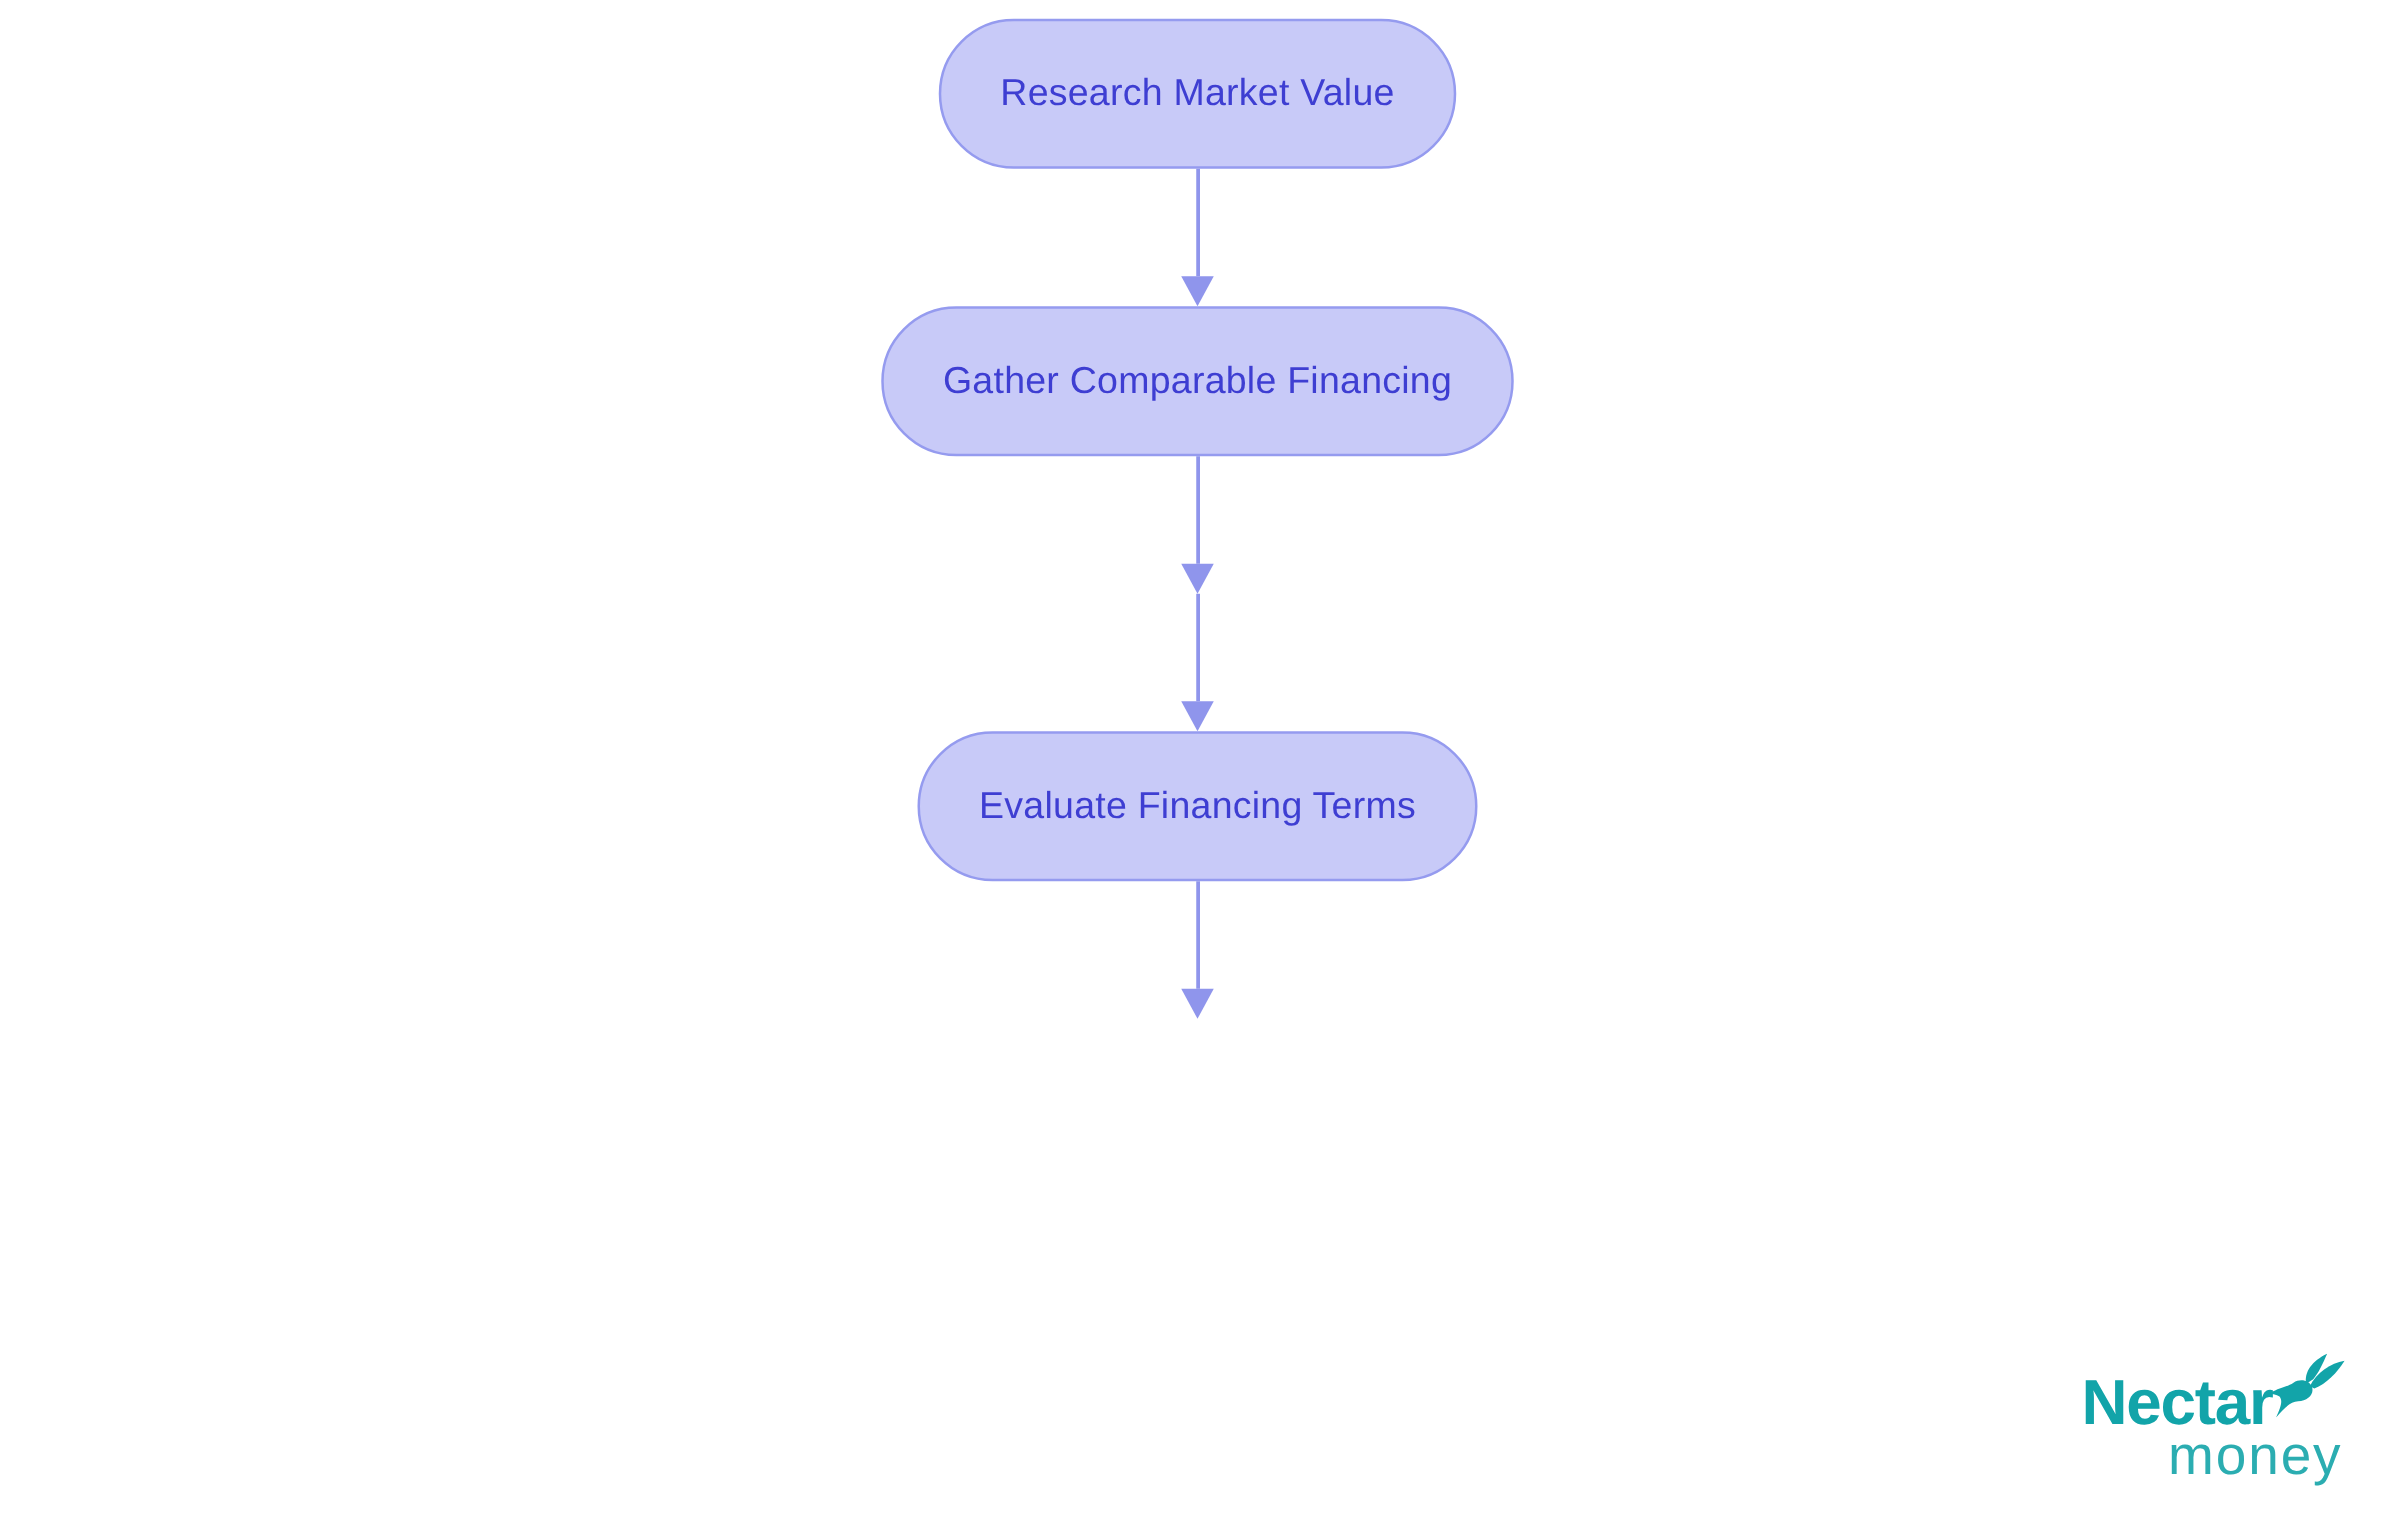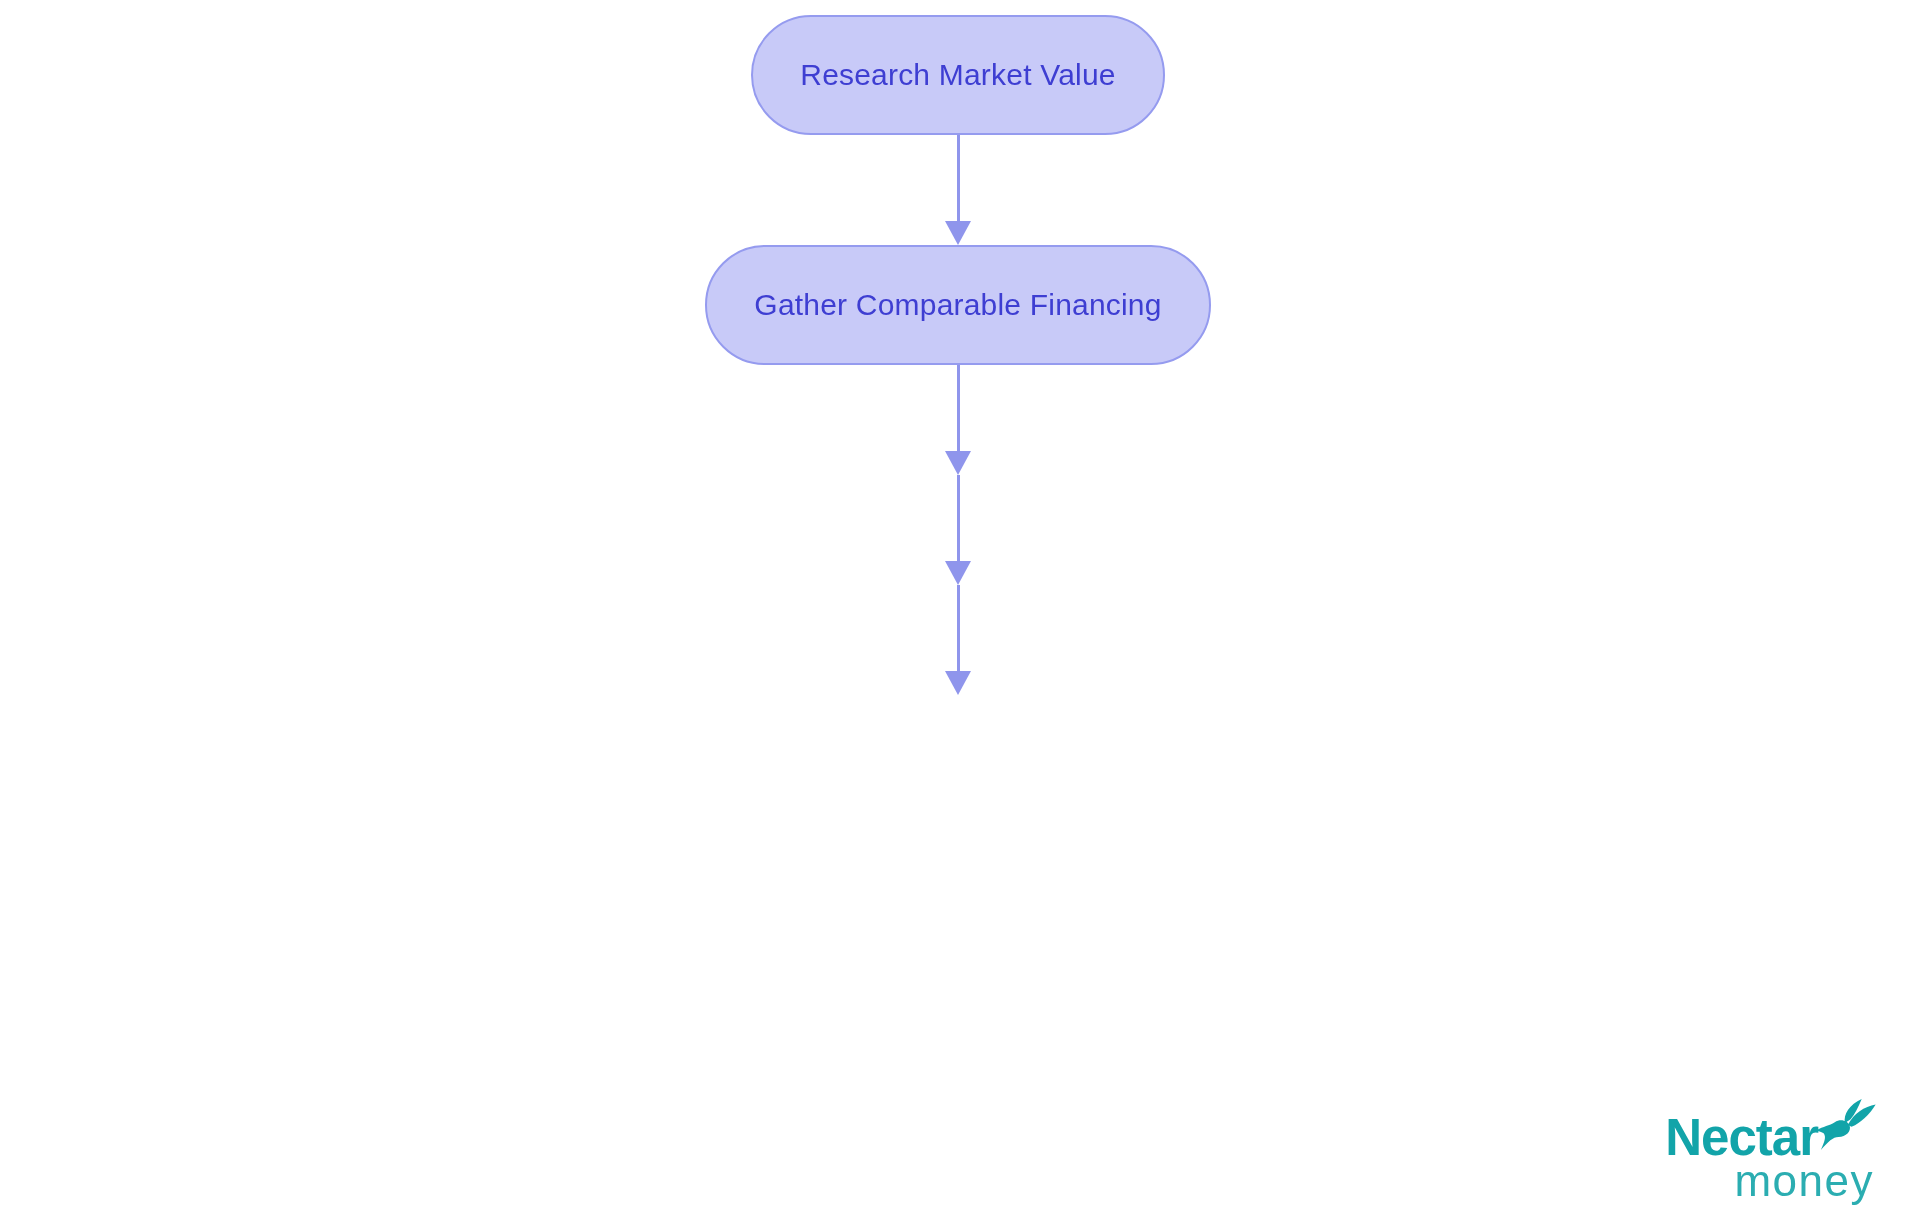--- a/index.html
+++ b/index.html
@@ -54,21 +54,21 @@
   .flow-arrow .head {
     width: 0;
     height: 0;
     border-left: 13px solid transparent;
     border-right: 13px solid transparent;
     border-top: 24px solid #8f95ec;
   }
   .logo {
     position: absolute;
     right: 44px;
-    bottom: 12px;
+    bottom: 28px;
     text-align: right;
   }
   .logo-row {
     display: flex;
     align-items: flex-start;
     justify-content: flex-end;
   }
   .logo-nectar {
     font-size: 51px;
     font-weight: bold;
@@ -113,20 +113,21 @@
       <div class="shaft"></div>
       <div class="head"></div>
     </div>
 
 
     <div class="flow-arrow">
       <div class="shaft"></div>
       <div class="head"></div>
     </div>
 
+    <div class="flow-node">Evaluate Financing Terms</div>
 
     <div class="flow-arrow">
       <div class="shaft"></div>
       <div class="head"></div>
     </div>
 
 
   </div>
 
   <div class="logo">

